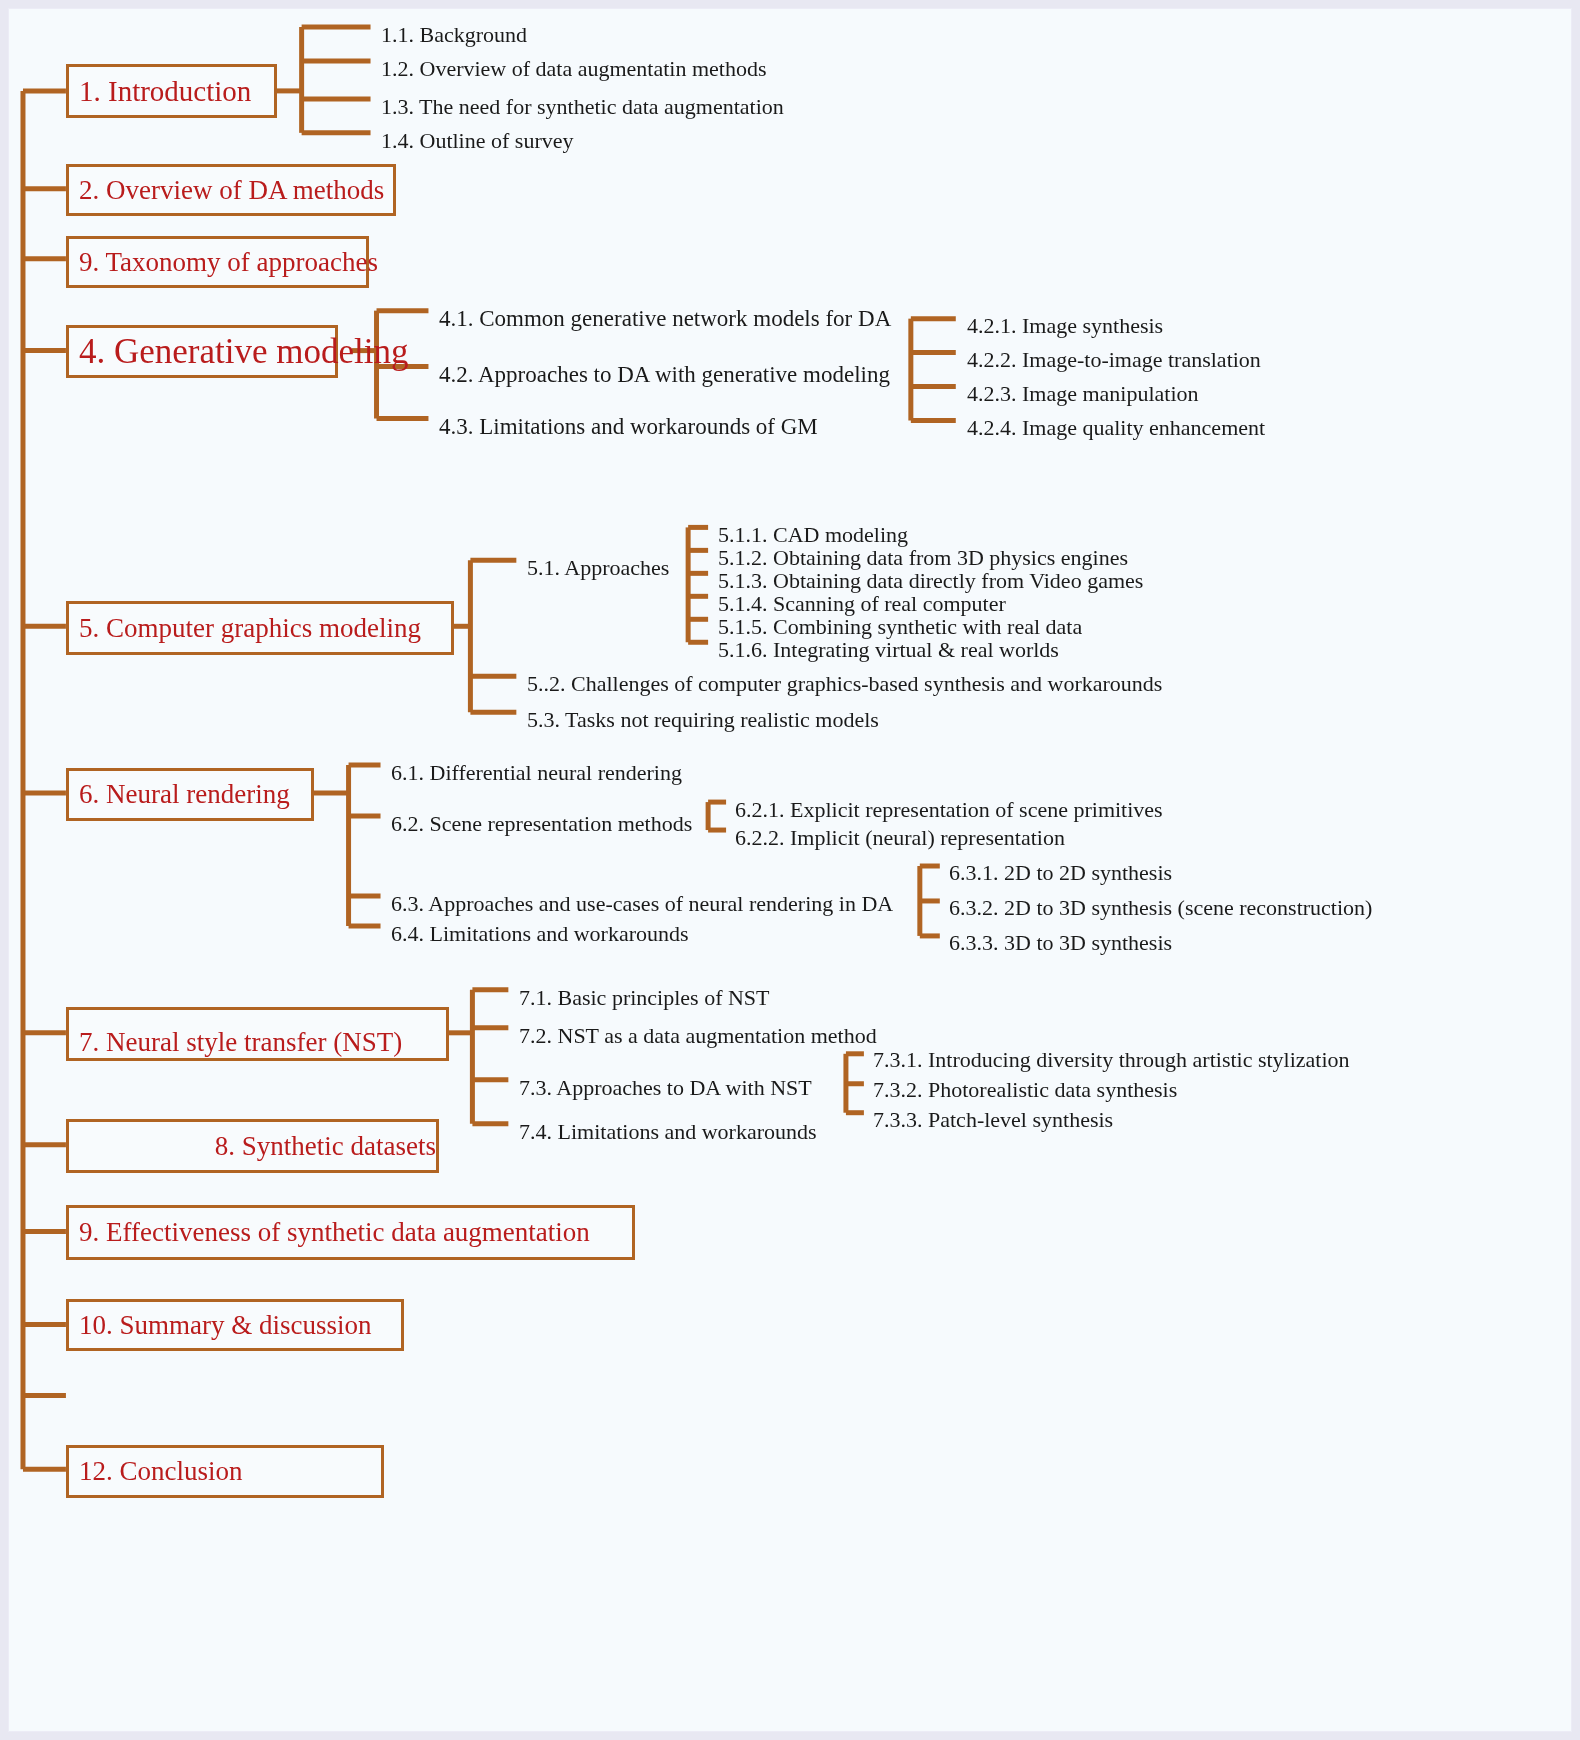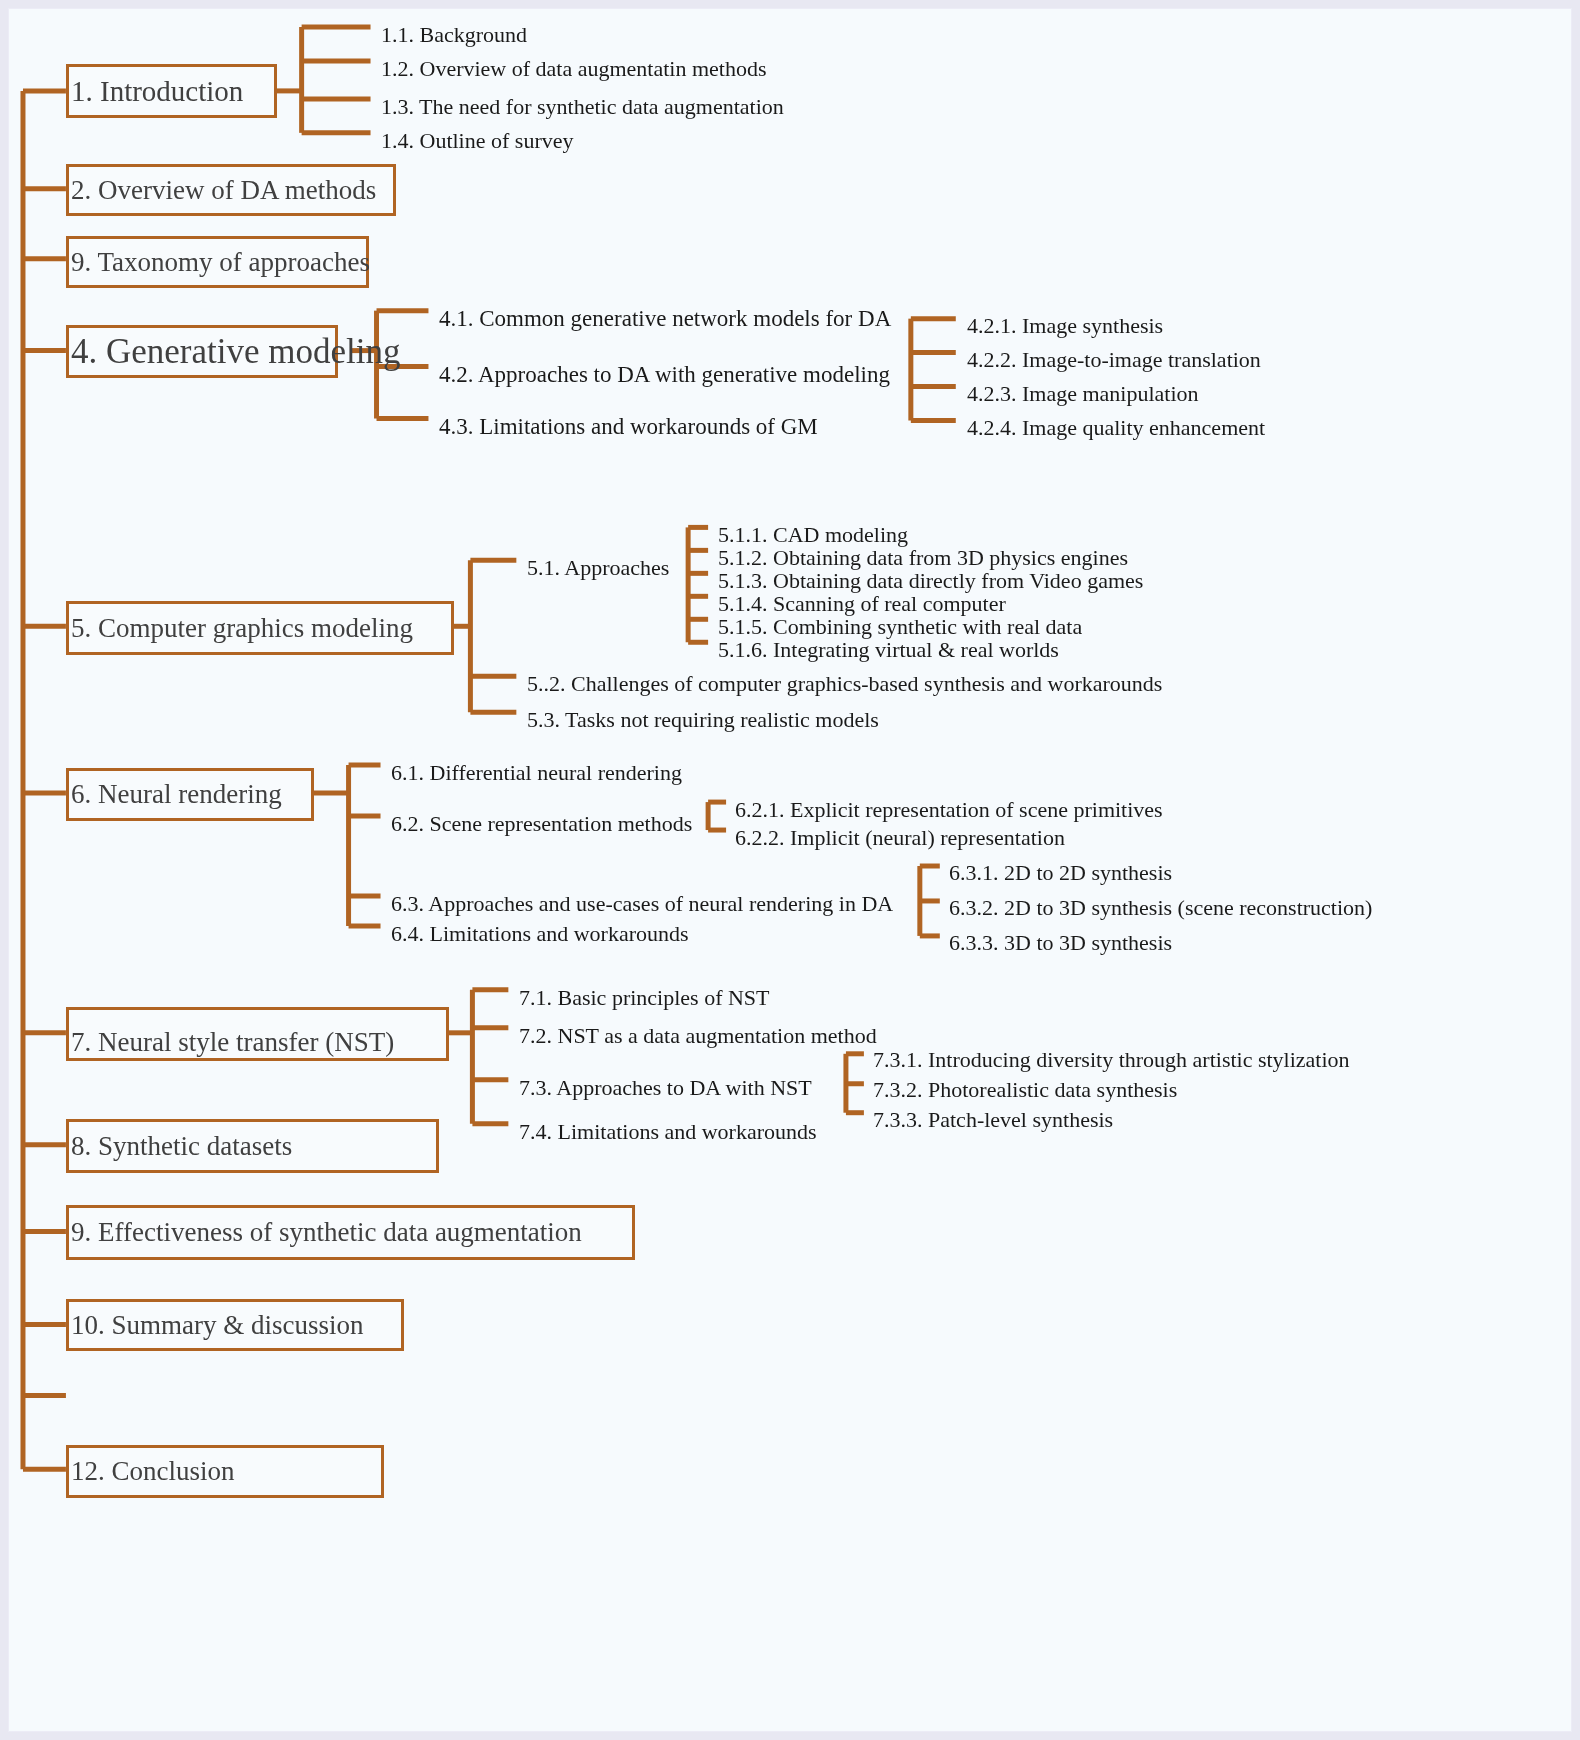--- a/index.html
+++ b/index.html
@@ -20,22 +20,22 @@
     border:1px solid #ececf6;
     overflow:hidden;
   }
   #wires{position:absolute;left:0;top:0;width:100%;height:100%;pointer-events:none;}
   .node{
     position:absolute;
     box-sizing:border-box;
     border:3px solid #b06423;
     background:#f8fbfd;
     display:flex;align-items:center;
-    padding-left:2px;
-    color:#404040;
+    padding-left:10px;
+    color:#b91c1c;
     font-family:"Liberation Serif", serif;
     white-space:nowrap;
   }
   .leaf{
     position:absolute;
     color:#1a1a1a;
     font-family:"Liberation Serif", serif;
     white-space:nowrap;
     line-height:1;
   }
@@ -148,21 +148,21 @@
     </div>
 
     <div class="node" style="left:57px;top:759px;width:248px;height:53px;font-size:27px;">
       <span>6. Neural  rendering</span>
     </div>
 
     <div class="node" style="left:57px;top:998px;width:383px;height:54px;font-size:27px;align-items:flex-end;">
       <span>7. Neural style transfer  (NST)</span>
     </div>
 
-    <div class="node" style="left:57px;top:1110px;width:373px;height:54px;font-size:27px;">
+    <div class="node" style="left:57px;top:1110px;width:373px;height:54px;font-size:27px;justify-content:flex-end;">
       <span>8. Synthetic datasets</span>
     </div>
 
     <div class="node" style="left:57px;top:1196px;width:569px;height:55px;font-size:27px;">
       <span>9. Effectiveness of synthetic data augmentation</span>
     </div>
 
     <div class="node" style="left:57px;top:1290px;width:338px;height:52px;font-size:27px;">
       <span>10. Summary &amp; discussion</span>
     </div>

